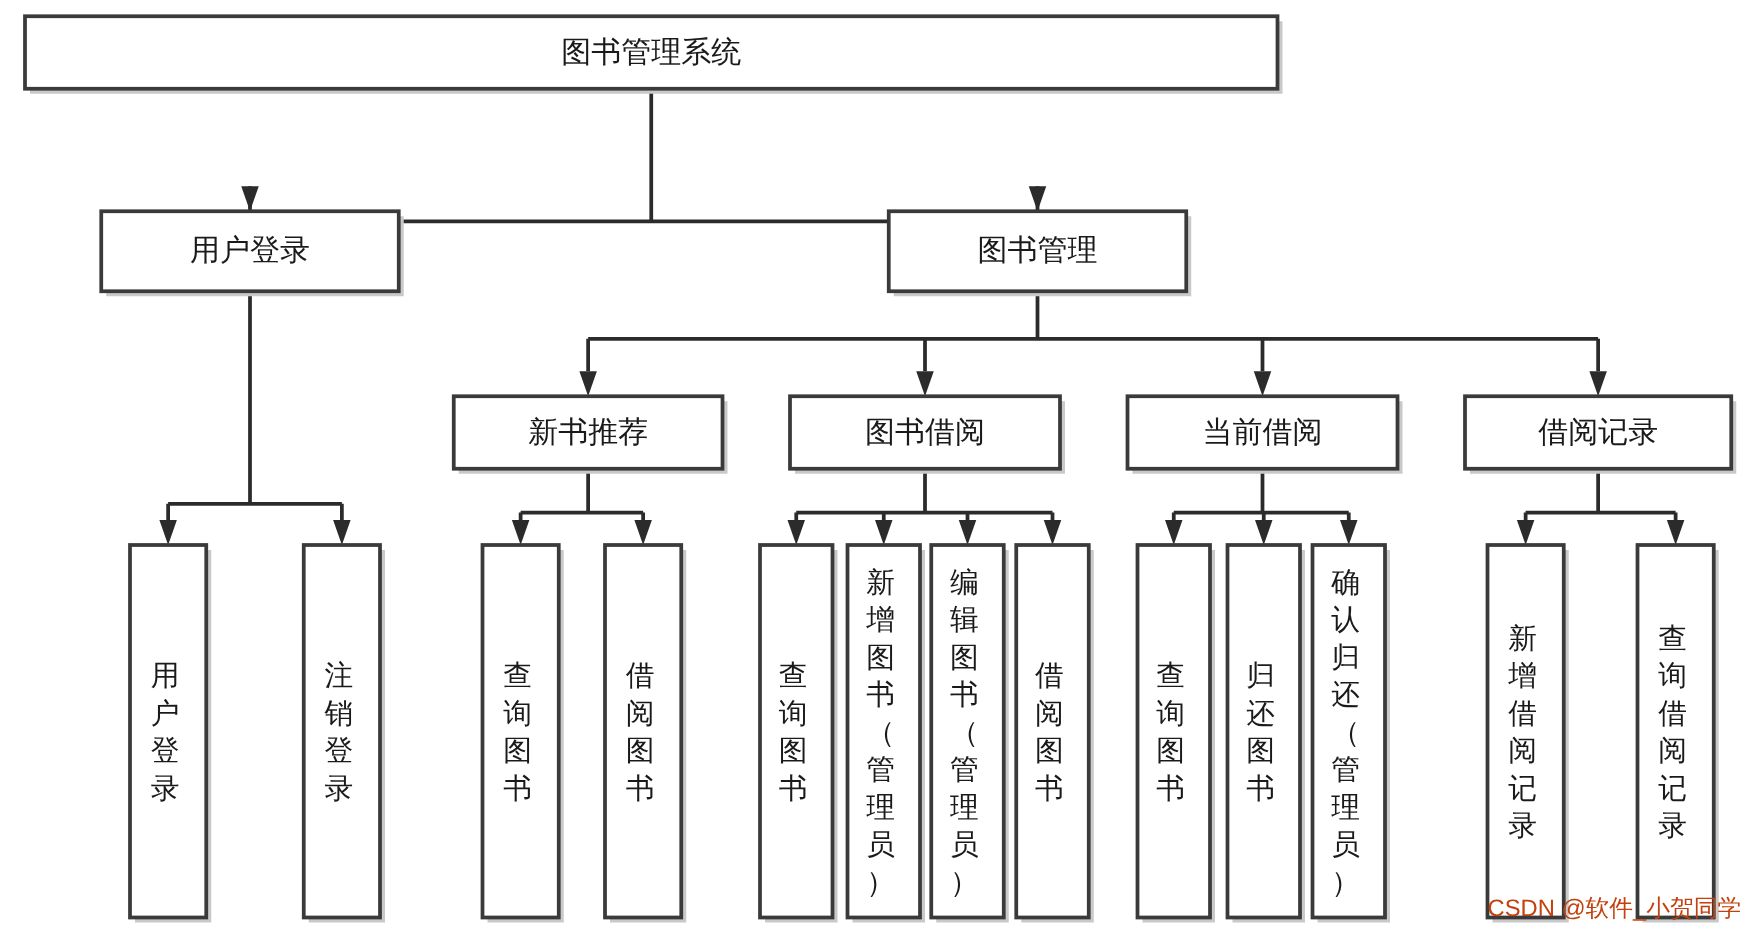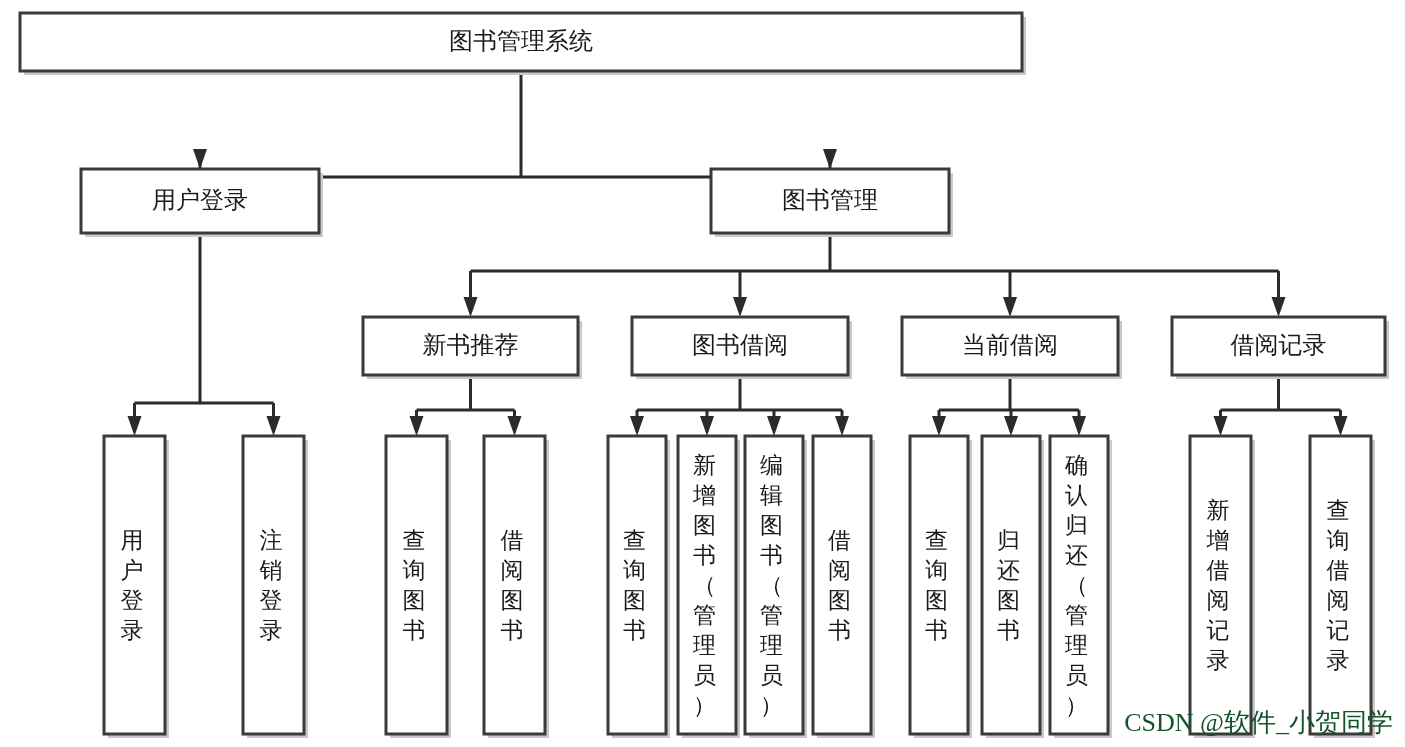--- a/index.html
+++ b/index.html
@@ -56,23 +56,23 @@
   .node-label-v {
     font-family: "Liberation Sans", "DejaVu Sans", sans-serif;
     font-size: 23px;
     fill: #1a1a1a;
     letter-spacing: 5px;
   }
   .watermark-text {
     position: absolute;
     right: 12px;
     bottom: 7px;
-    font-family: Liberation Serif, serif;
-    font-size: 26px;
-    color: #14532d;
+    font-family: Liberation Sans, sans-serif;
+    font-size: 19px;
+    color: #c2410c;
     white-space: nowrap;
     pointer-events: none;
   }
 </style>
 </head>
 <body>
 
 <div id="diagram-root">
   <svg id="flow" viewBox="0 0 1405 747">
     <g id="edges-layer">

